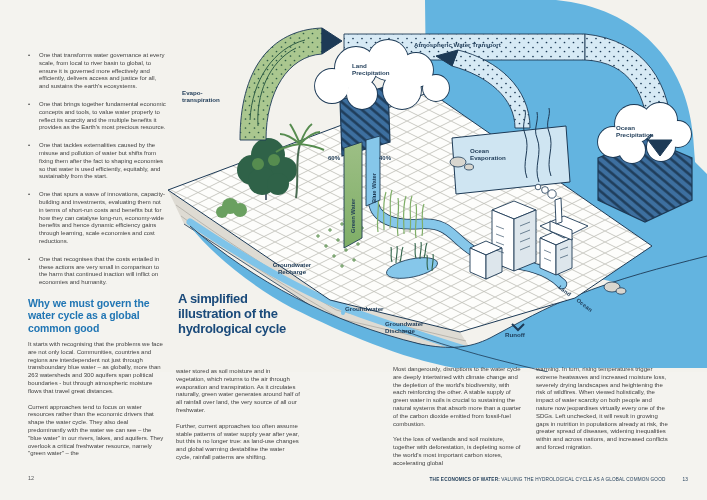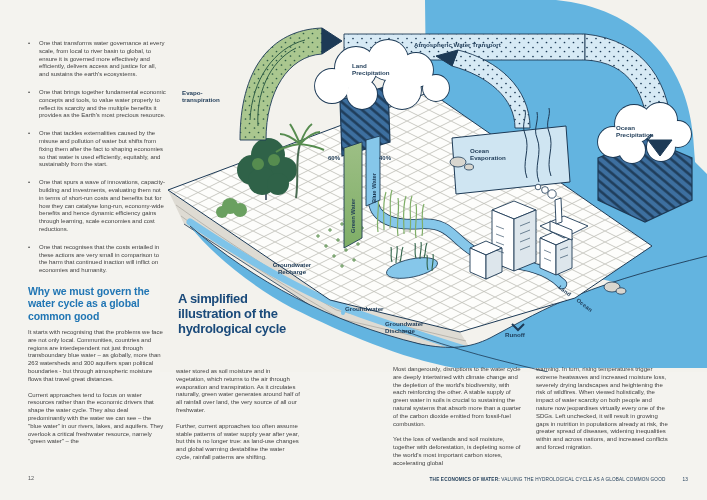--- a/index.html
+++ b/index.html
@@ -6,21 +6,21 @@
   body{
     width:707px;height:500px;position:relative;overflow:hidden;
     background:#f4f3ef;
     font-family:"Liberation Sans", sans-serif;
     color:#3a3a3a;
   }
   .page{position:absolute;inset:0;}
   
   .col{position:absolute;font-size:6px;line-height:1.3;color:#3f3f3f;}
   .col p{margin:0 0 8px 0;}
-  #left-col{left:28px;top:40px;width:138px;}
+  #left-col{left:28px;top:52px;width:138px;}
   .bullet{display:flex;gap:7px;margin:0 0 10px 0;}
   .bullet .mark{flex:0 0 4px;color:#3f3f3f;}
   .bullet .mark::before{content:"•";font-size:6px;}
   .heading{
     font-size:10.5px;font-weight:bold;line-height:1.18;
     color:var(--c-accent_heading,#2176b4);
     margin:6px 0 7px 0;letter-spacing:-0.1px;
   }
   #col2{left:176px;top:368px;width:124px;}
   #col3{left:393px;top:366px;width:131px;}

